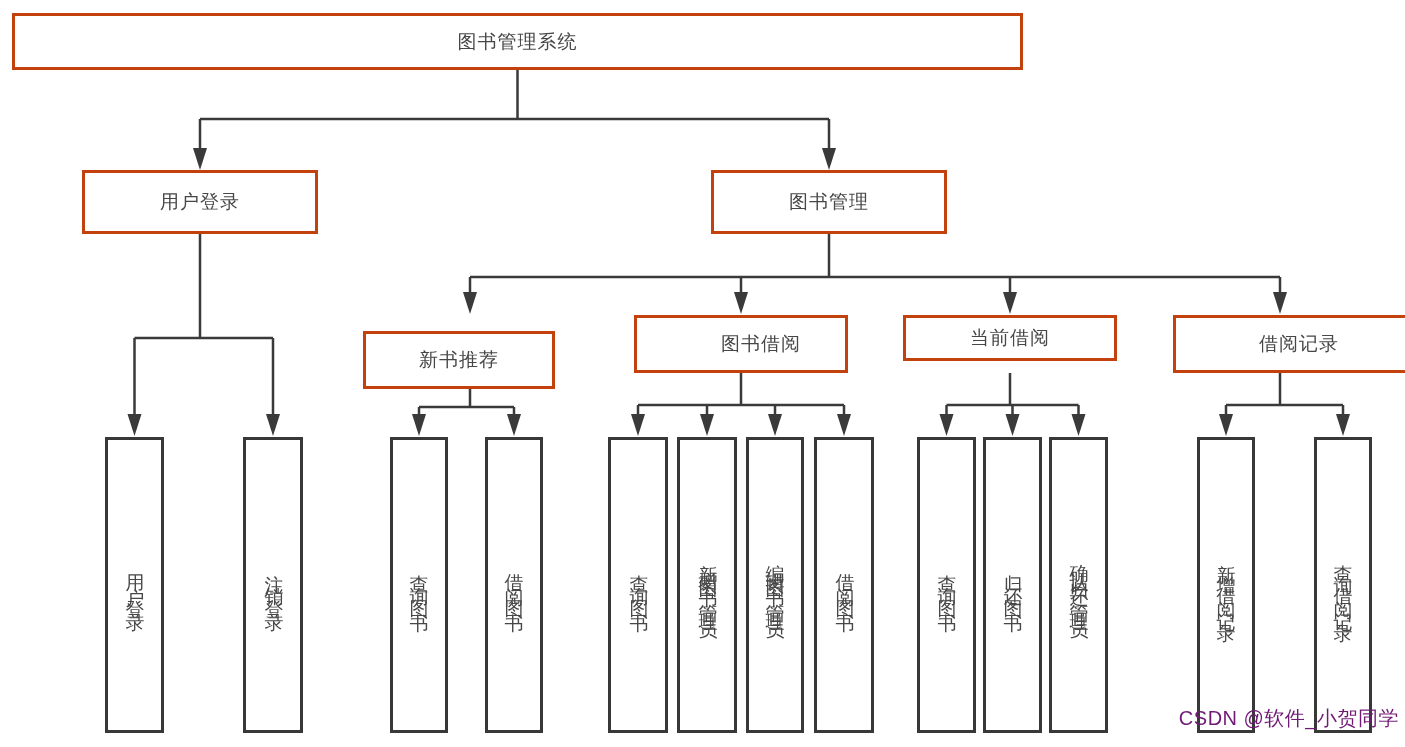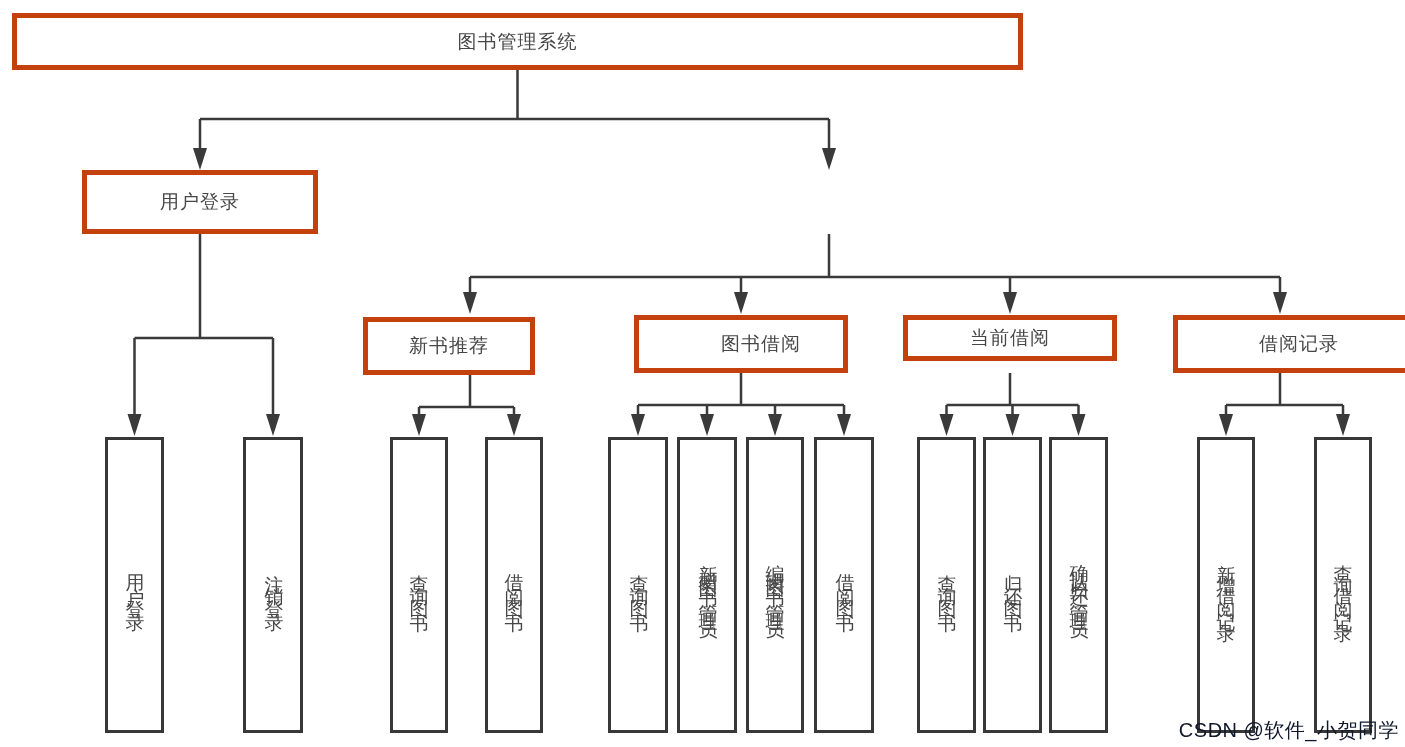--- a/index.html
+++ b/index.html
@@ -17,21 +17,21 @@
     left: 0; top: 0;
     width: 1405px; height: 747px;
     pointer-events: none;
   }
   .cline { stroke: #3a3a3a; stroke-width: 2.5; fill: none; }
   .ahead { fill: #3a3a3a; stroke: none; }
 
   .hbox {
     position: absolute;
     box-sizing: border-box;
-    border: 5px solid #c2410c;
+    border: 3px solid #c2410c;
     background: #ffffff;
     display: flex;
     align-items: center;
     justify-content: center;
     font-size: 19px;
     letter-spacing: 1px;
     color: #474747;
     white-space: nowrap;
   }
   .vbox {
@@ -48,23 +48,23 @@
     font-size: 19px;
     letter-spacing: 13px;
     color: #474747;
   }
   .vbox.mid  { letter-spacing: 12px; }
   .vbox.long { letter-spacing: 8px; }
 
   #watermark {
     position: absolute;
     right: 6px;
-    bottom: 3px;
+    bottom: 15px;
     font-size: 20px;
-    color: #0f172a;
+    color: #701a75;
     letter-spacing: 0.5px;
     z-index: 5;
     white-space: nowrap;
   }
 </style>
 </head>
 <body>
 
 <div id="stage">
 
@@ -114,22 +114,23 @@
     <g>
       <path class="cline" d="M1280,373 V405 M1226,405 H1343 M1226,405 V416 M1343,405 V416"></path>
       <polygon class="ahead" points="1219,414 1233,414 1226,436"></polygon>
       <polygon class="ahead" points="1336,414 1350,414 1343,436"></polygon>
     </g>
   </svg>
 
   <div class="hbox" style="left:12px; top:13px; width:1011px; height:57px;">图书管理系统</div>
 
   <div class="hbox" style="left:82px; top:170px; width:236px; height:64px;">用户登录</div>
+  <div class="hbox" style="left:711px; top:170px; width:236px; height:64px;">图书管理</div>
 
-  <div class="hbox" style="left:363px; top:317px; width:172px; height:58px;">新书推荐</div>
+  <div class="hbox" style="left:363px; top:331px; width:192px; height:58px;">新书推荐</div>
   <div class="hbox" style="left:634px; top:315px; width:214px; height:58px;padding-left:40px;">图书借阅</div>
   <div class="hbox" style="left:903px; top:315px; width:214px; height:46px;text-align:center;">当前借阅</div>
   <div class="hbox" style="left:1173px; top:315px; width:252px; height:58px;">借阅记录</div>
 
   <div class="vbox" style="left:105px; width:59px;">用户登录</div>
   <div class="vbox" style="left:243px; width:60px;">注销登录</div>
 
   <div class="vbox" style="left:390px; width:58px;">查询图书</div>
   <div class="vbox" style="left:485px; width:58px;">借阅图书</div>
 

